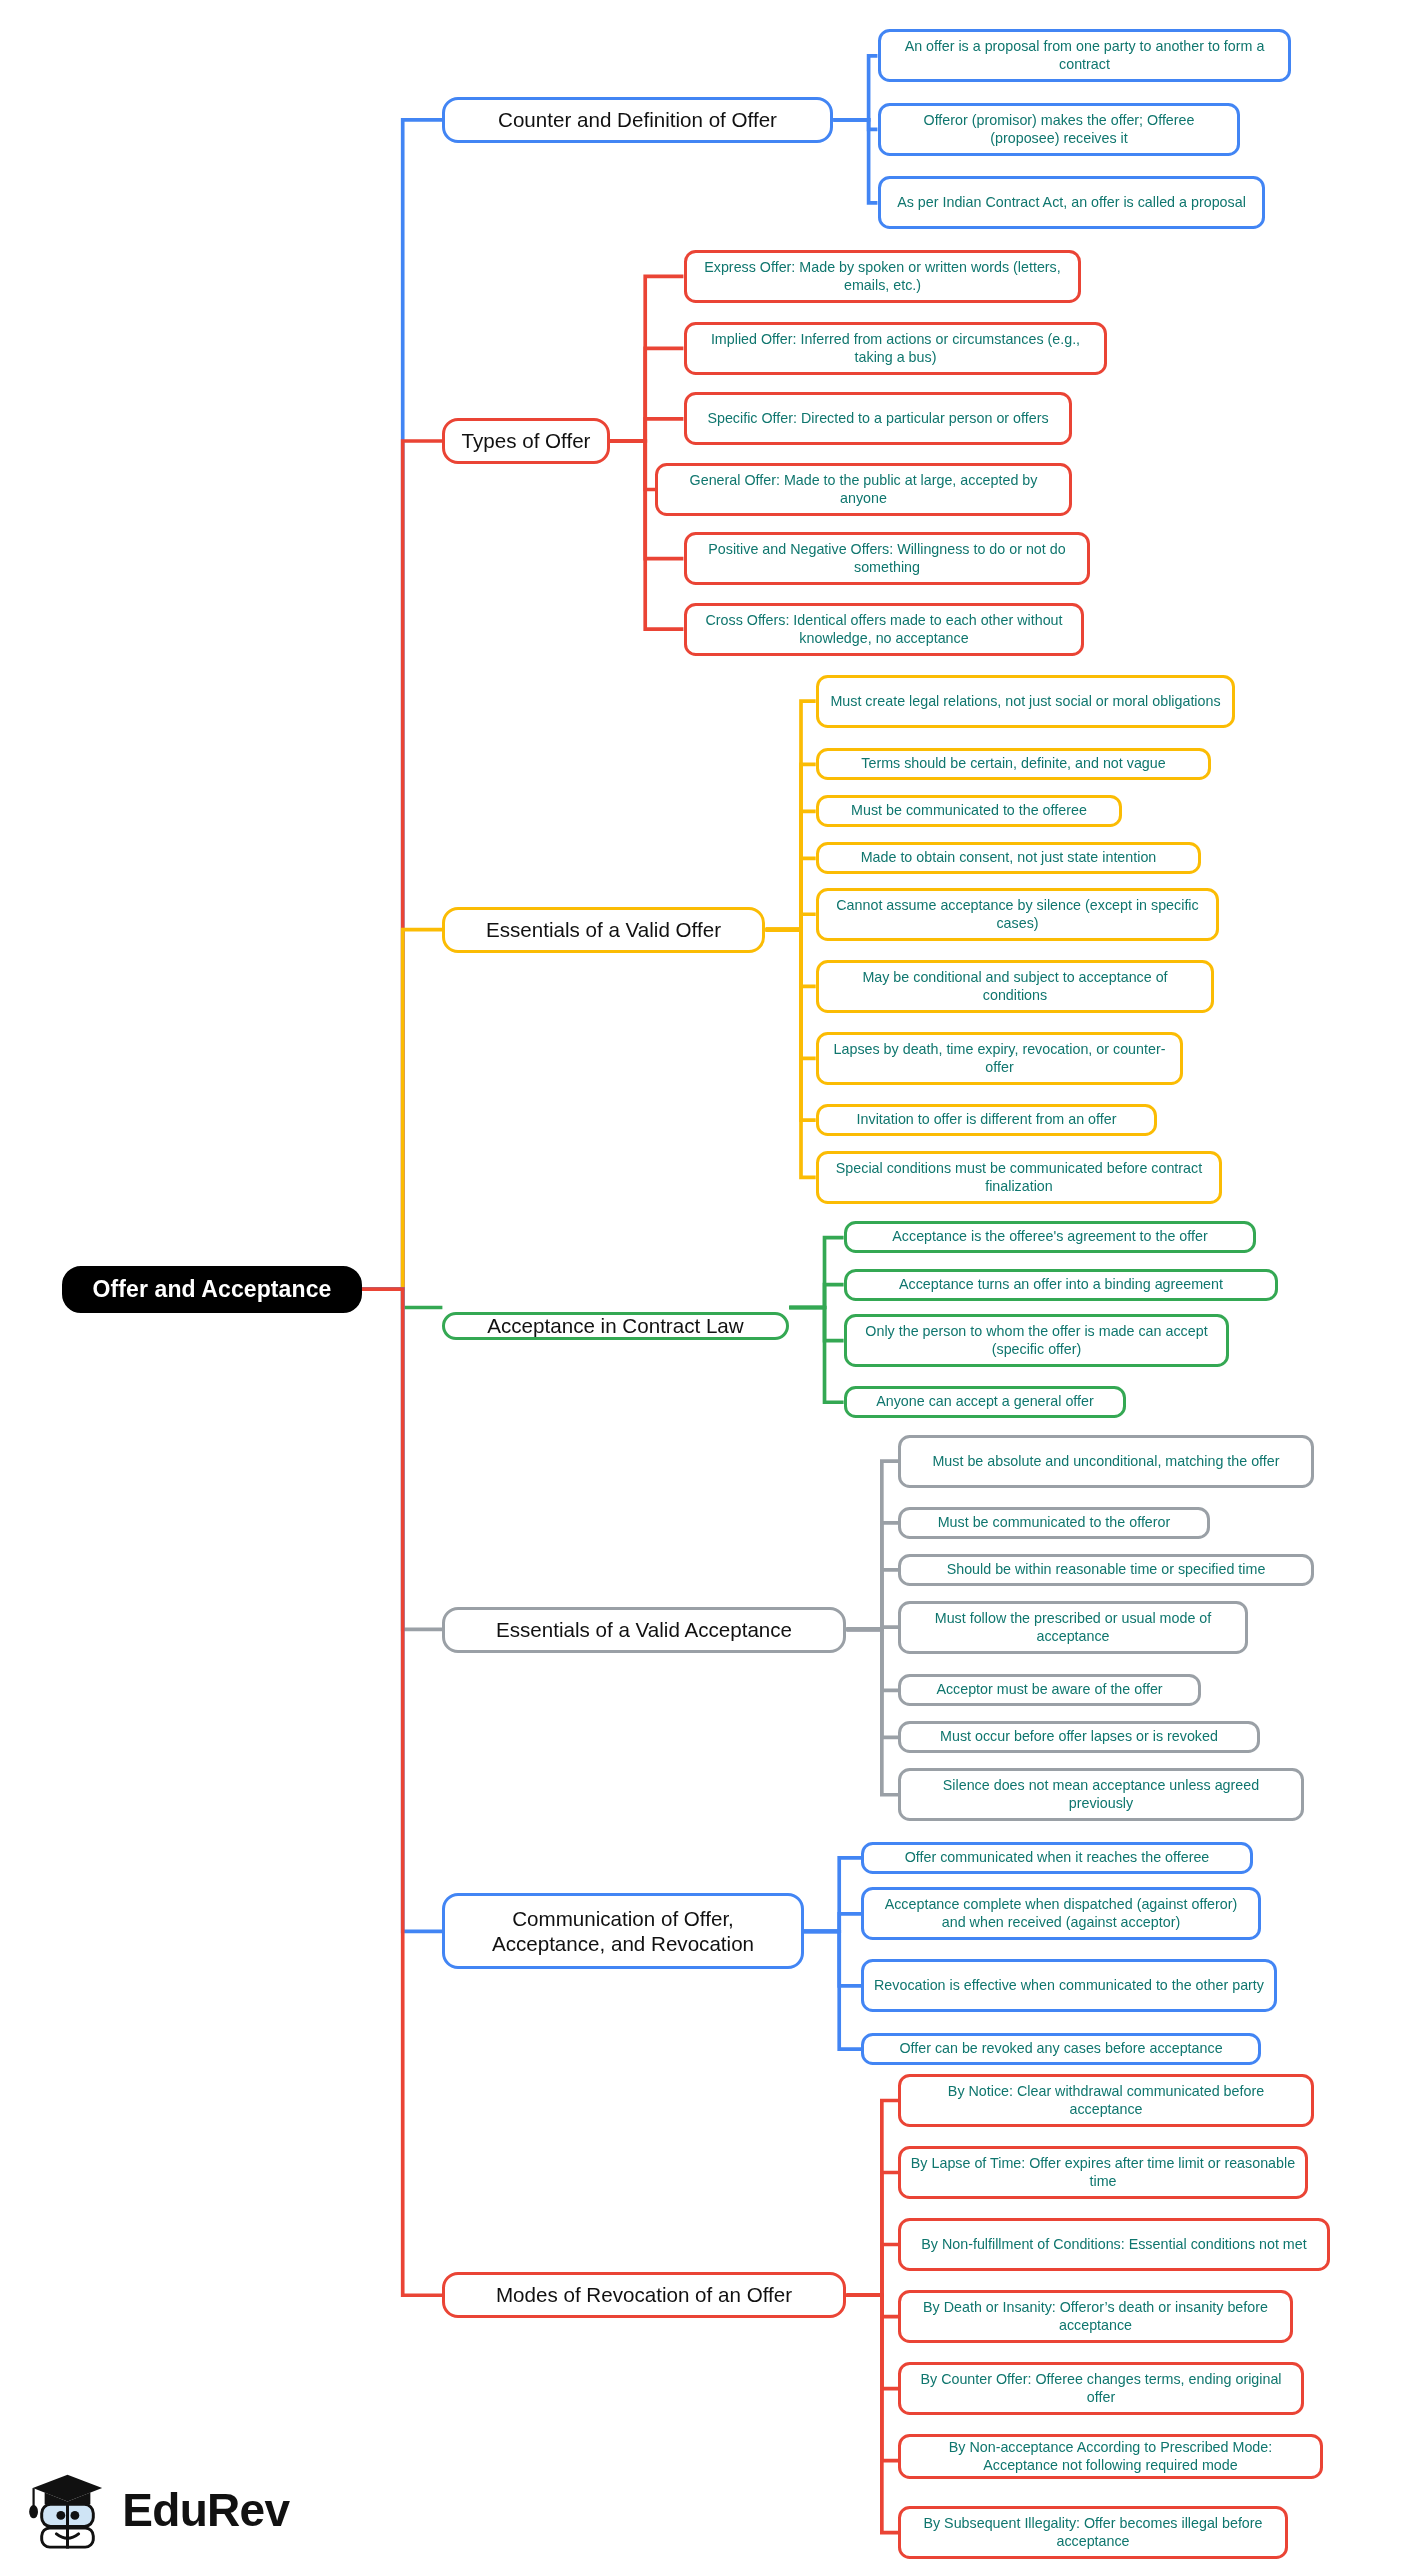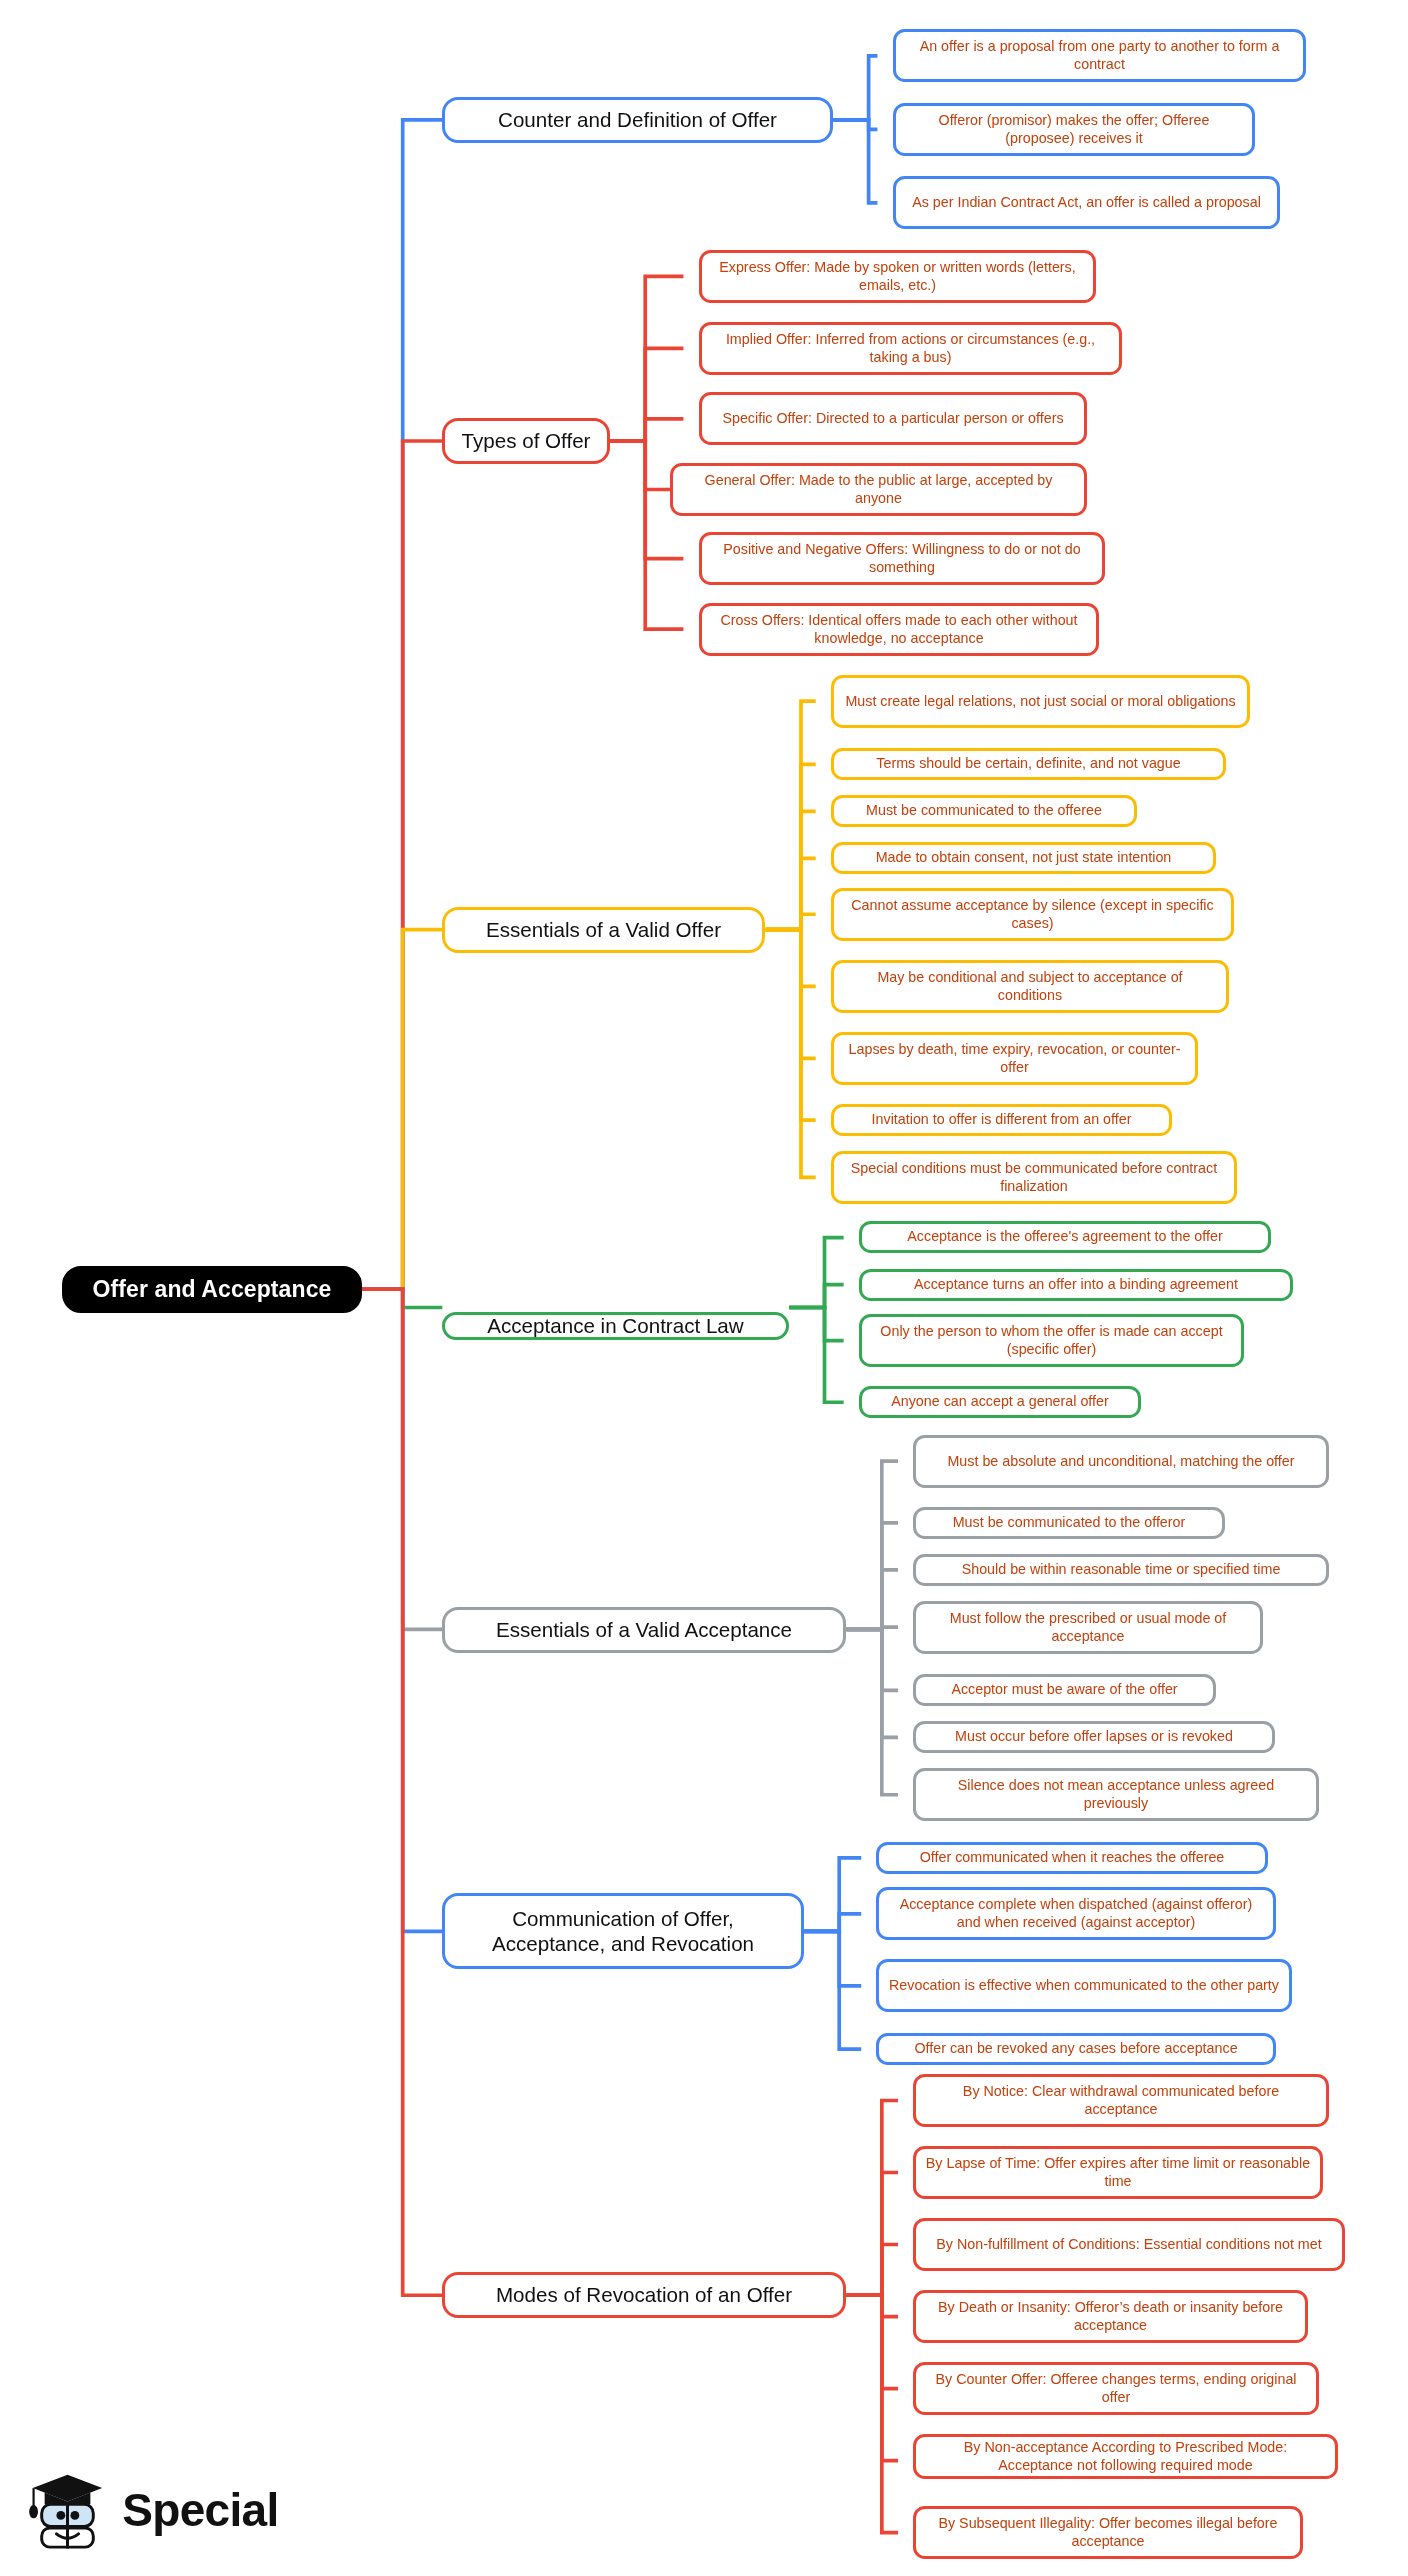--- a/index.html
+++ b/index.html
@@ -56,23 +56,22 @@
     font-size: 20.6px;
     font-weight: normal;
     color: #111111;
     padding: 2.9px 8.8px;
   }
   .leaf {
     border-width: 3.7px;
     border-radius: 11.8px;
     font-size: 14.3px;
     font-weight: normal;
-    color: #c2410c;
+    color: #0f766e;
     padding: 3.7px 9.6px;
-    margin-left: 15px;
   }
   .c-blue   { border-color: #4285f4; }
   .c-red    { border-color: #ea4435; }
   .c-yellow { border-color: #fbbc04; }
   .c-green  { border-color: #34a853; }
   .c-gray   { border-color: #9aa0a6; }
 
   
   #logo {
     position: absolute;
@@ -312,17 +311,17 @@
         <rect x="24" y="52" width="70" height="30" rx="12" ry="12" fill="#cfe4f5" stroke="#111111" stroke-width="4"></rect>
         <rect x="24" y="84" width="70" height="26" rx="11" ry="11" fill="#ffffff" stroke="#111111" stroke-width="4"></rect>
         <line x1="59" y1="50" x2="59" y2="112" stroke="#111111" stroke-width="4"></line>
 
         <circle cx="50" cy="67" r="6" fill="#111111"></circle>
         <circle cx="69" cy="67" r="6" fill="#111111"></circle>
 
         <path d="M44,92 Q59,104 74,92" stroke="#111111" stroke-width="4" fill="none" stroke-linecap="round"></path>
       </svg>
     </span>
-    <span class="wordmark">Special</span>
+    <span class="wordmark">EduRev</span>
   </div>
 
 </div>
 
 
 </body></html>

